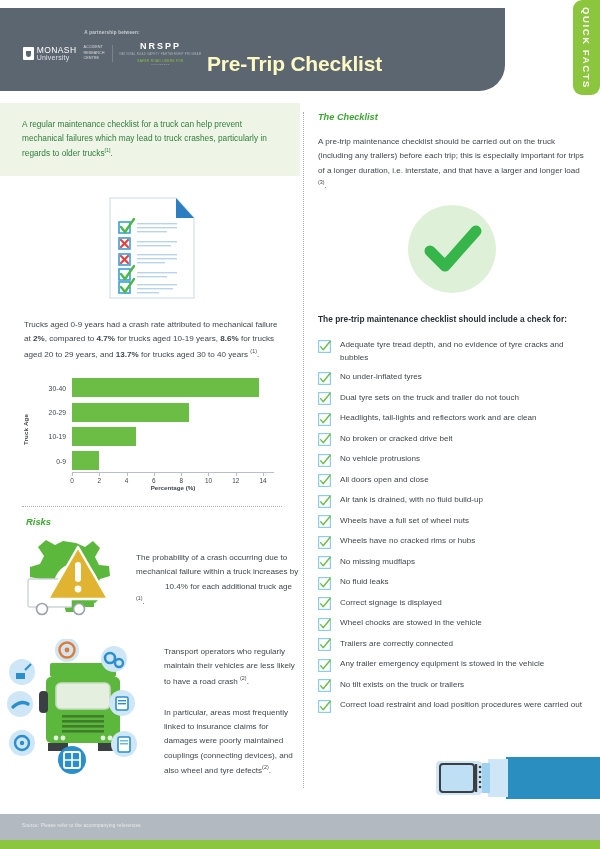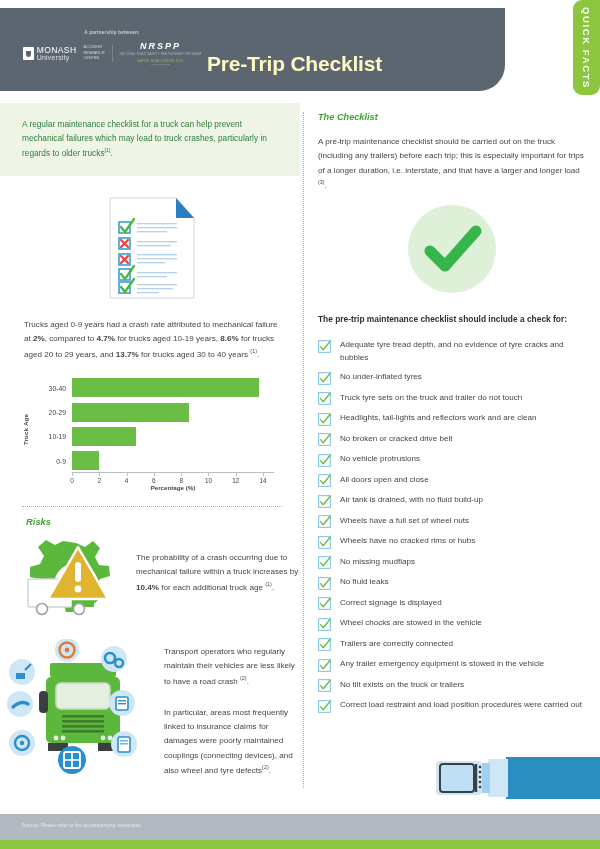--- a/index.html
+++ b/index.html
@@ -35,21 +35,21 @@
   }
   .monash-shield:after{
     content:""; position:absolute; left:3px; top:4px; width:5px; height:6px;
     background:#5c6670; border-radius: 0 0 50% 50%;
   }
   .monash-txt { line-height: 1.02; text-align:left; }
   .monash-txt .m1 { font-size: 8.5px; color:#fff; letter-spacing:.4px; }
   .monash-txt .m2 { font-size: 7px; color:#dde0e3; letter-spacing:.2px; }
   .arc-logo { font-size: 3.8px; color:#d3d7db; line-height: 1.5; text-align:left;
               border-right:1px solid #7b838c; padding-right:7px; }
-  .nrspp { text-align:center;font-style:italic; }
+  .nrspp { text-align:center; }
   .nrspp .n1 { font-size: 9px; color:#fff; letter-spacing: 2px; font-weight:600; }
   .nrspp .n2 { font-size: 2.8px; color:#aeb5bb; letter-spacing:.3px; margin-top:1px;}
   .nrspp .n3 { font-size: 3.2px; color:#8cc63f; letter-spacing:.3px; margin-top:3px;}
   .nrspp .n4 { font-size: 2.4px; color:#9aa1a8; letter-spacing:.3px; }
   .header-title {
     position: absolute; left: 207px; top: 44px;
     font-size: 21px; font-weight: bold; color:#fef9c3; letter-spacing: -0.2px;
   }
 
   
@@ -300,21 +300,21 @@
           <rect x="60" y="54" width="10" height="8" fill="#eaf5e2"></rect>
           <circle cx="26" cy="76" r="5.5" fill="#ffffff" stroke="#9aa3a9" stroke-width="1.6"></circle>
           <circle cx="63" cy="76" r="5.5" fill="#ffffff" stroke="#9aa3a9" stroke-width="1.6"></circle>
         </g>
         <g>
           <path d="M62 14 L92 66 L32 66 Z" fill="#e0b431" stroke="#ffffff" stroke-width="2.5" stroke-linejoin="round"></path>
           <rect x="59" y="29" width="6" height="20" rx="3" fill="#ffffff"></rect>
           <circle cx="62" cy="56" r="3.4" fill="#ffffff"></circle>
         </g>
       </svg>
-      <div class="risk-txt" id="risk-text"><span>The probability of a crash occurring due to mechanical failure within a truck increases  by </span><span style="font-weight: bold;">10.4%</span><span> for each additional  truck age </span><span class="sup">(1)</span><span>.</span></div>
+      <div class="risk-txt" id="risk-text"><span>The probability of a crash occurring due to mechanical failure within a truck increases  by </span><span style="font-weight: normal; margin-left: 29px;">10.4%</span><span> for each additional  truck age </span><span class="sup">(1)</span><span>.</span></div>
     </div>
 
     <div class="truck-row">
       <svg width="158" height="150" viewBox="0 0 158 150" style="margin-left:6px;flex:none;">
         <g>
           <rect x="44" y="24" width="66" height="14" rx="2" fill="#5cb83c"></rect>
           <rect x="40" y="38" width="74" height="66" rx="5" fill="#5cb83c"></rect>
           <rect x="50" y="44" width="54" height="26" rx="5" fill="#e4efe0" stroke="#c8dabf" stroke-width="1.6"></rect>
           <rect x="33" y="52" width="9" height="22" rx="4" fill="#3a3f43"></rect>
           <rect x="112" y="52" width="9" height="22" rx="4" fill="#3a3f43"></rect>
@@ -414,21 +414,21 @@
             <rect x="0.8" y="0.8" width="14.4" height="14.4" fill="#ffffff" stroke="#7fc4e8" stroke-width="1.3"></rect>
             <path d="M3.2 8.2 L6.4 12 L15 1.5" fill="none" stroke="#6cbd45" stroke-width="1.7" stroke-linecap="round" stroke-linejoin="round"></path>
           </svg>
           <div class="cl-label">No under-inflated tyres</div>
         </div>
         <div class="cl-item">
           <svg class="cl-box" viewBox="0 0 16 16">
             <rect x="0.8" y="0.8" width="14.4" height="14.4" fill="#ffffff" stroke="#7fc4e8" stroke-width="1.3"></rect>
             <path d="M3.2 8.2 L6.4 12 L15 1.5" fill="none" stroke="#6cbd45" stroke-width="1.7" stroke-linecap="round" stroke-linejoin="round"></path>
           </svg>
-          <div class="cl-label">Truck tyre sets on the truck and trailer do not touch</div>
+          <div class="cl-label">Dual tyre sets on the truck and trailer do not touch</div>
         </div>
         <div class="cl-item">
           <svg class="cl-box" viewBox="0 0 16 16">
             <rect x="0.8" y="0.8" width="14.4" height="14.4" fill="#ffffff" stroke="#7fc4e8" stroke-width="1.3"></rect>
             <path d="M3.2 8.2 L6.4 12 L15 1.5" fill="none" stroke="#6cbd45" stroke-width="1.7" stroke-linecap="round" stroke-linejoin="round"></path>
           </svg>
           <div class="cl-label">Headlights, tail-lights and reflectors work and are clean</div>
         </div>
         <div class="cl-item">
           <svg class="cl-box" viewBox="0 0 16 16">

